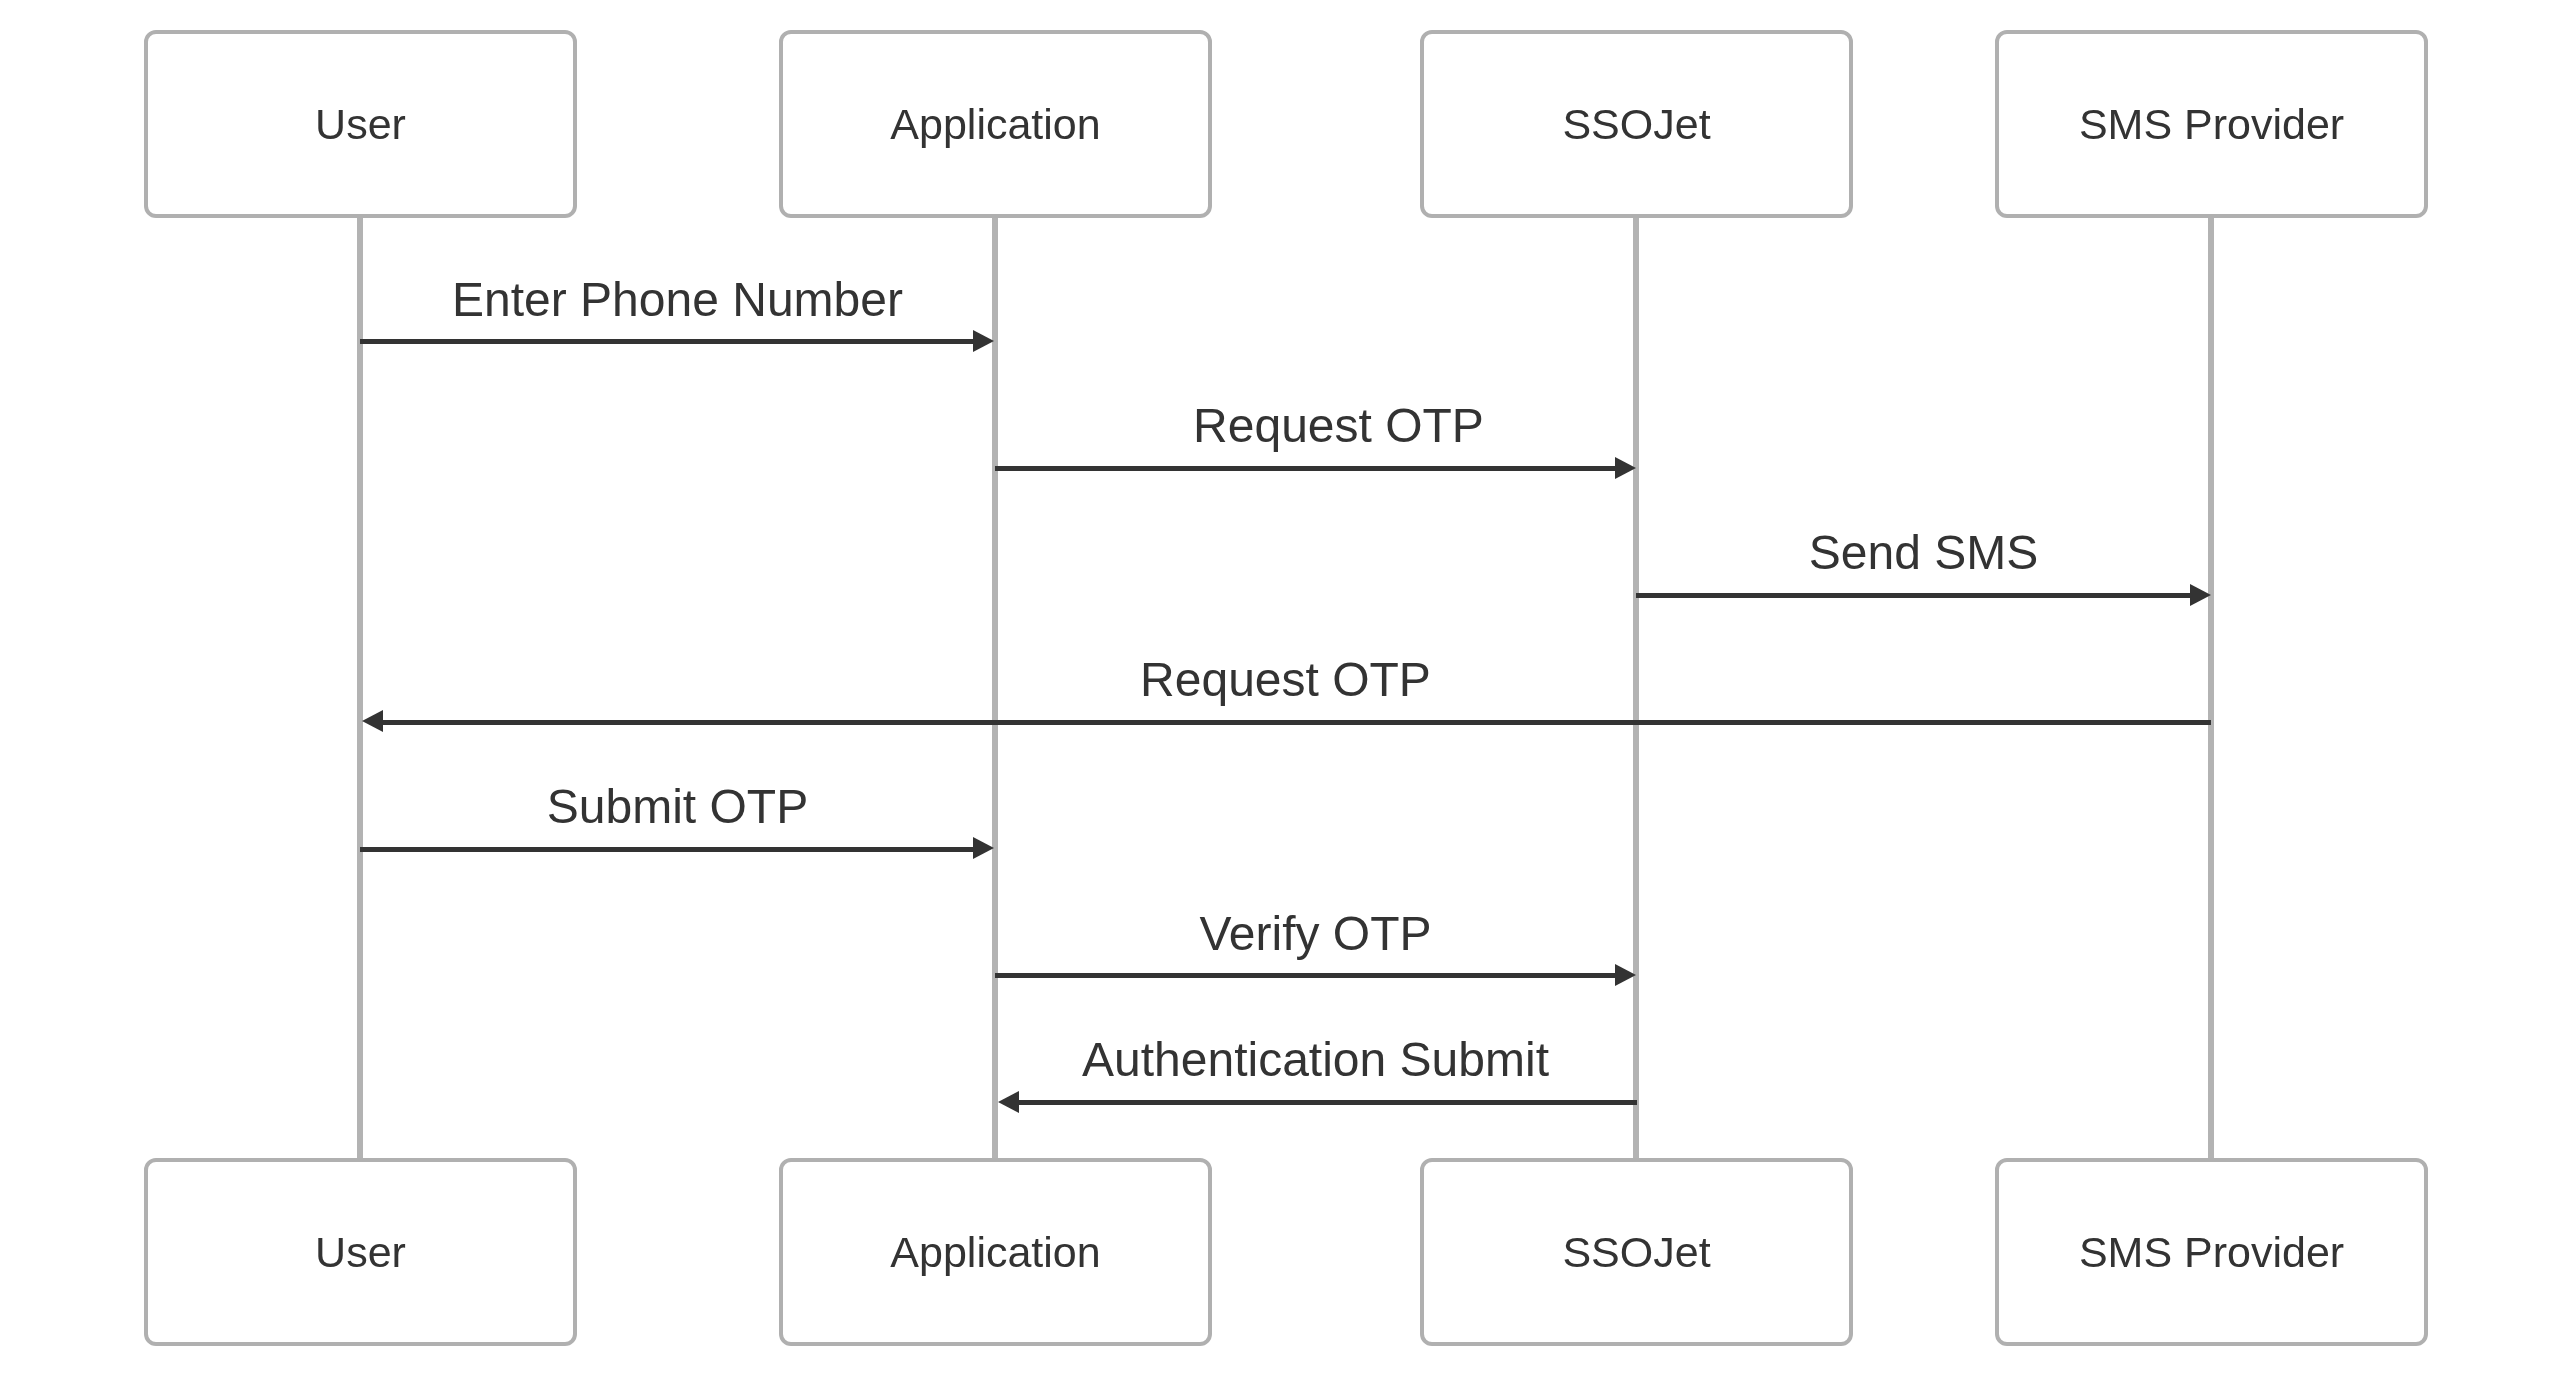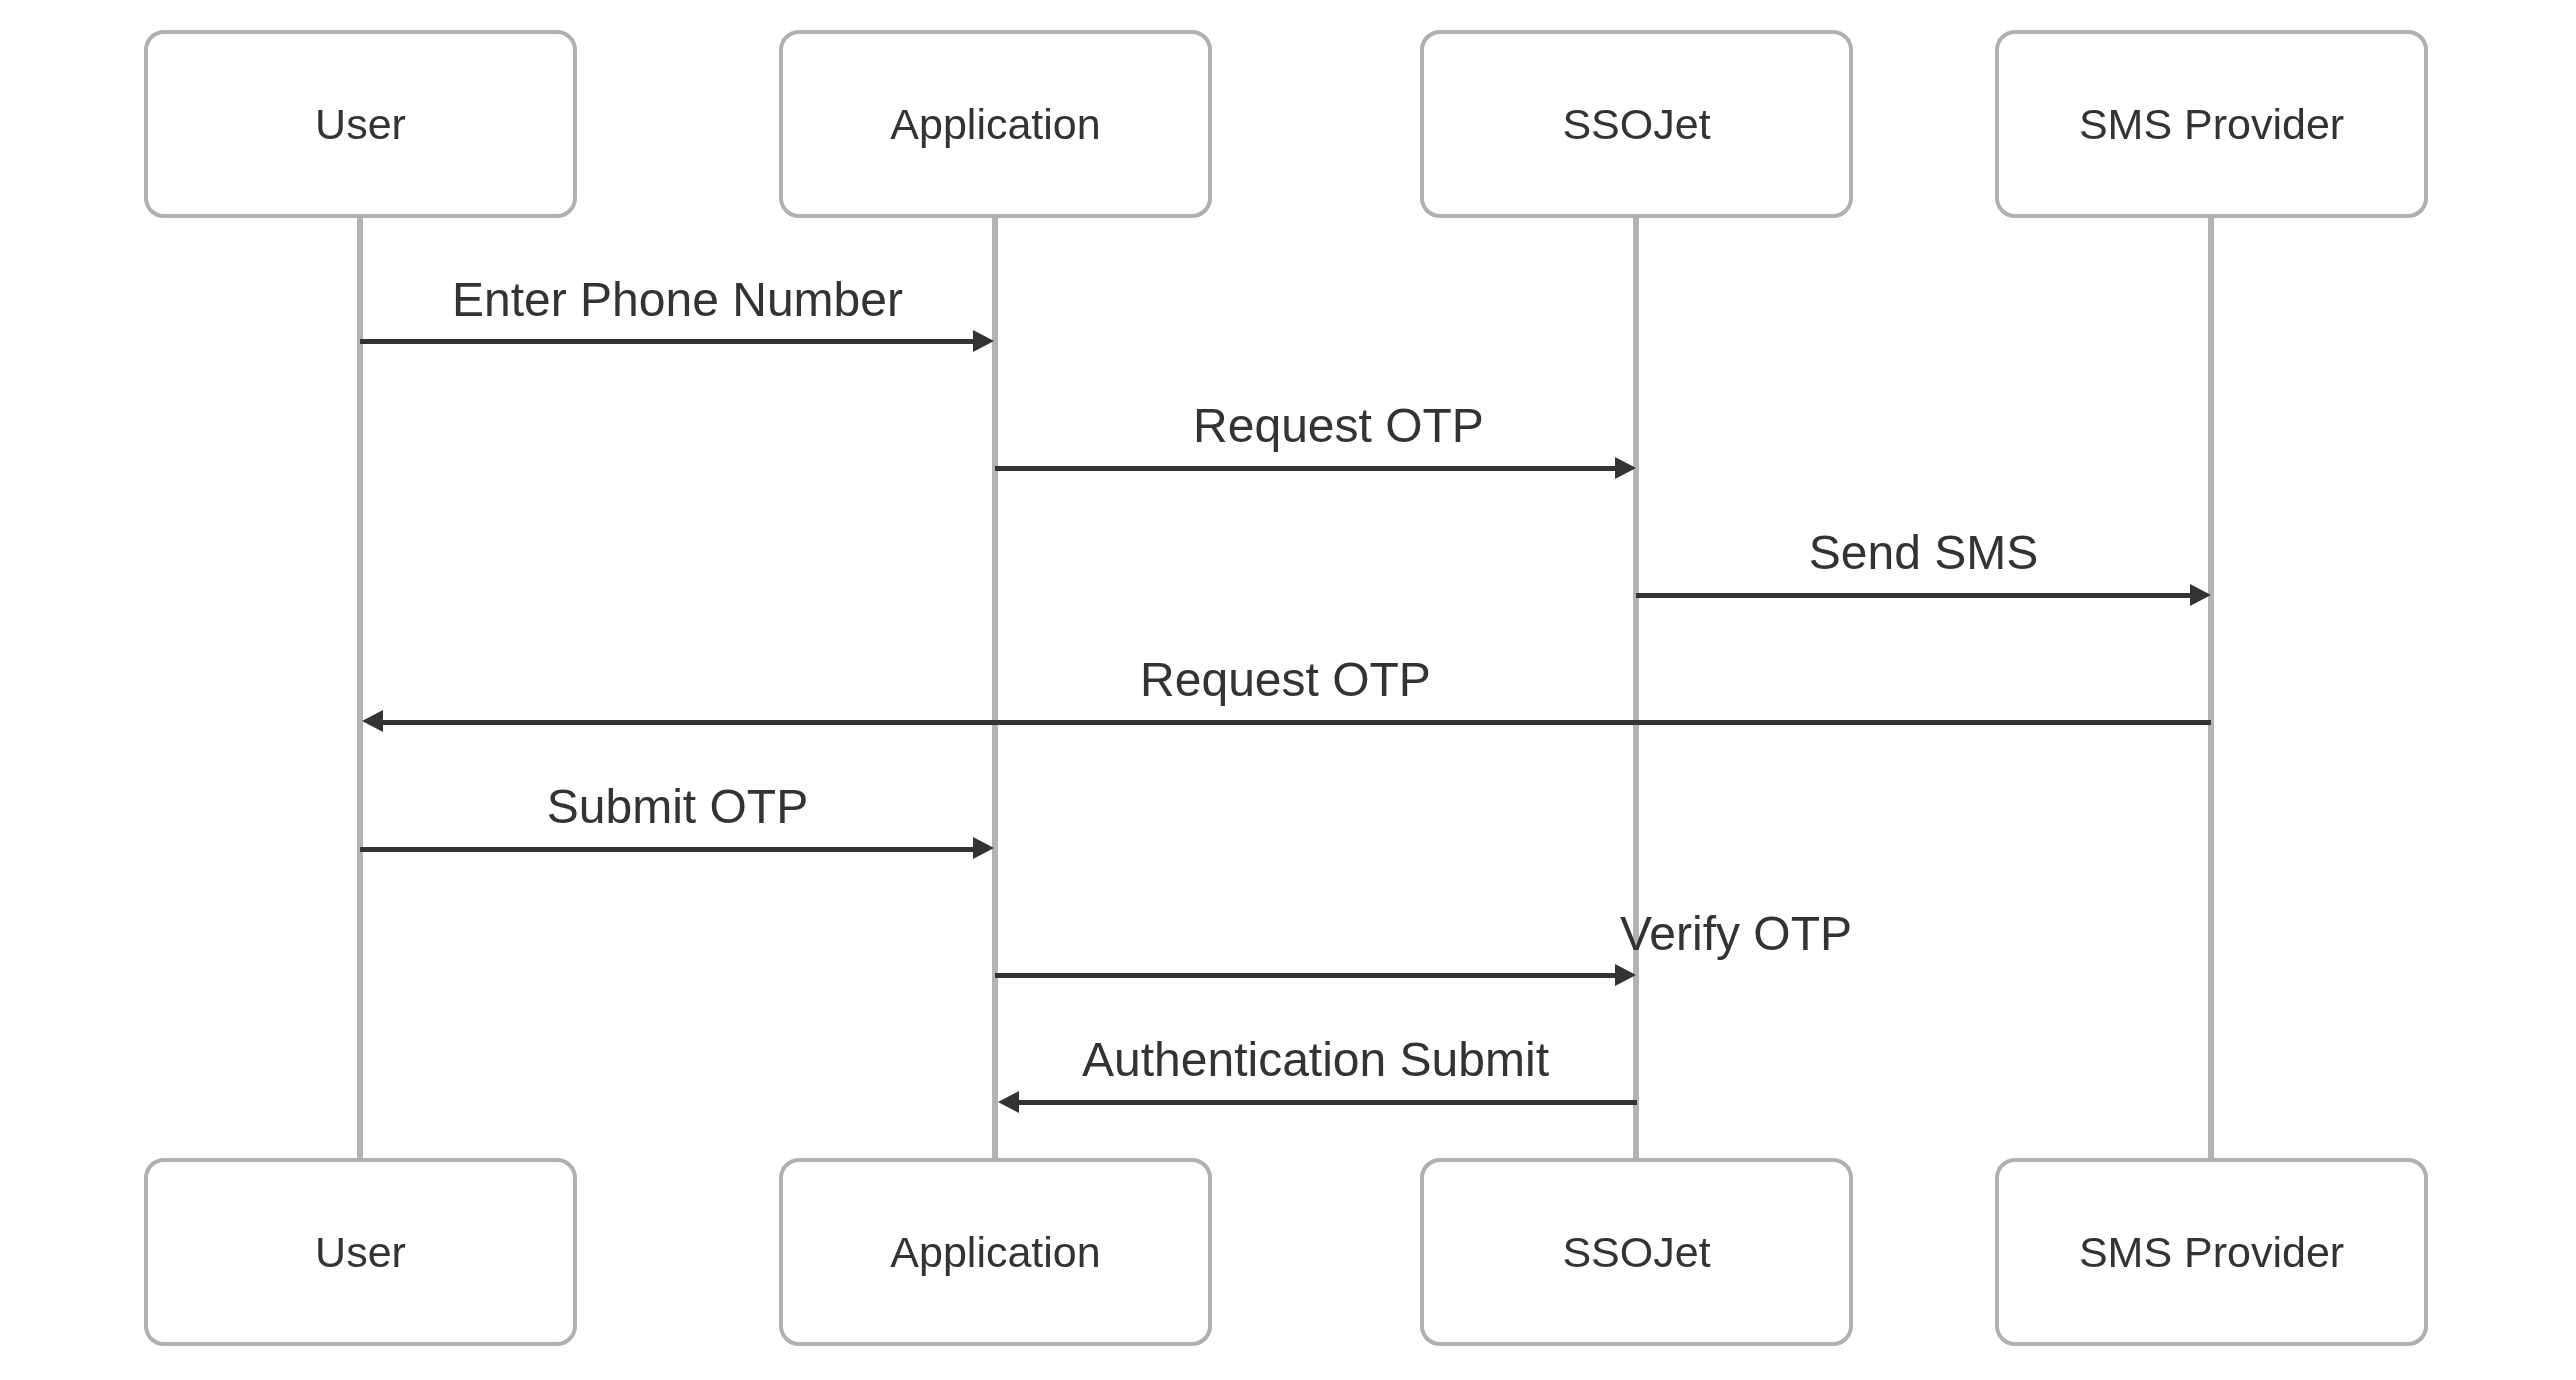--- a/index.html
+++ b/index.html
@@ -22,21 +22,21 @@
     height: 940px;
     background: #b3b3b3;
   }
   .actor-box {
     position: absolute;
     box-sizing: border-box;
     width: 433px;
     height: 188px;
     background: #ffffff;
     border: 4.7px solid #b0b0b0;
-    border-radius: 20px;
+    border-radius: 12px;
     display: flex;
     align-items: center;
     justify-content: center;
     font-size: 43px;
     color: #333333;
     z-index: 3;
   }
   .msg-label {
     position: absolute;
     width: 1073px;
@@ -113,21 +113,21 @@
   <div class="arrow-head right" style="left:2190px; top:584px;"></div>
 
   <div class="msg-label" style="left:749px; top:656px;">Request OTP</div>
   <div class="msg-line" style="left:378px; top:720px; width:1833px;"></div>
   <div class="arrow-head left" style="left:362px; top:710px;"></div>
 
   <div class="msg-label" style="left:141px; top:783px;">Submit OTP</div>
   <div class="msg-line" style="left:360px; top:847px; width:619px;"></div>
   <div class="arrow-head right" style="left:973px; top:837px;"></div>
 
-  <div class="msg-label" style="left:779px; top:910px;text-align:right;">Verify OTP</div>
+  <div class="msg-label" style="left:779px; top:910px;">Verify OTP</div>
   <div class="msg-line" style="left:995px; top:973px; width:625px;"></div>
   <div class="arrow-head right" style="left:1615px; top:964px;"></div>
 
   <div class="msg-label" style="left:779px; top:1036px;">Authentication Submit</div>
   <div class="msg-line" style="left:1014px; top:1100px; width:623px;"></div>
   <div class="arrow-head left" style="left:998px; top:1091px;"></div>
 
 </div>
 
 

